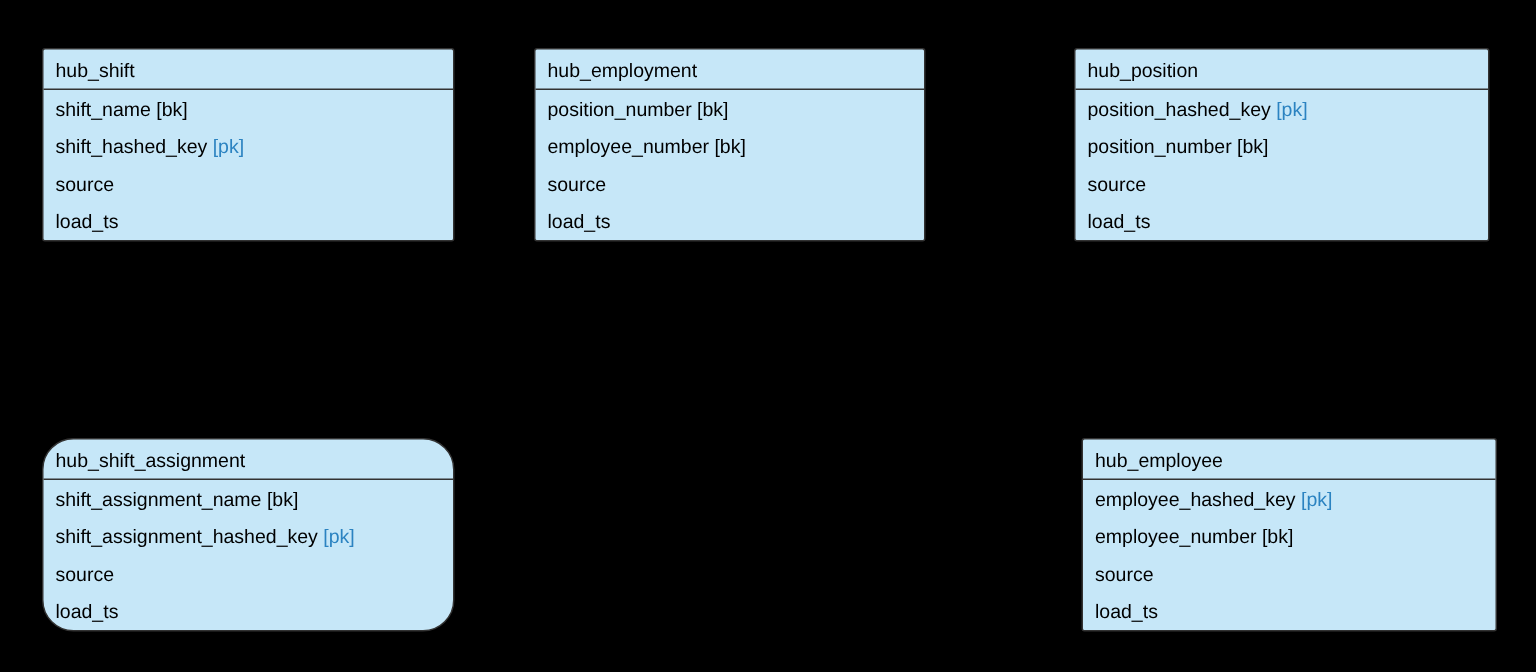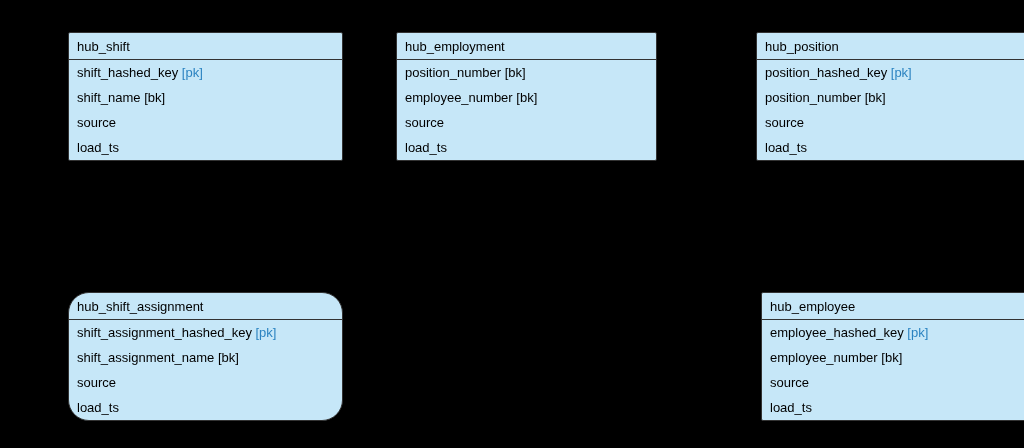--- a/index.html
+++ b/index.html
@@ -9,21 +9,20 @@
     overflow: hidden;
     font-family: "Liberation Sans", sans-serif;
   }
   body {
     background: var(--diagram-bg, #000000);
     position: relative;
   }
   .canvas {
     position: absolute;
     inset: 0;
-    margin-left: 40px;
   }
   .entity {
     position: absolute;
     background: var(--entity-fill, #c6e7f8);
     border: 1px solid var(--entity-border, #333333);
     border-radius: 2px;
     color: var(--text-color, #000000);
     font-size: 13px;
     box-shadow: 0 0 0 1px rgba(0,0,0,0.35);
   }
@@ -44,22 +43,22 @@
   }
   .tag-pk { color: var(--pk-color, #2b83c1); }
   .tag-bk { color: var(--text-color, #000000); }
 </style>
 </head>
 <body>
 
 <div class="canvas">
   <div class="entity" style="left:28px; top:32px; width:275px;">
       <div class="entity-header">hub_shift</div>
+      <div class="entity-row"><span>shift_name</span><span class="tag-bk"> [bk]</span></div>
       <div class="entity-row"><span>shift_hashed_key</span><span class="tag-pk"> [pk]</span></div>
-      <div class="entity-row"><span>shift_name</span><span class="tag-bk"> [bk]</span></div>
       <div class="entity-row"><span>source</span></div>
       <div class="entity-row"><span>load_ts</span></div>
     </div>
 
   <div class="entity" style="left:356px; top:32px; width:261px;">
       <div class="entity-header">hub_employment</div>
       <div class="entity-row"><span>position_number</span><span class="tag-bk"> [bk]</span></div>
       <div class="entity-row"><span>employee_number</span><span class="tag-bk"> [bk]</span></div>
       <div class="entity-row"><span>source</span></div>
       <div class="entity-row"><span>load_ts</span></div>
@@ -68,22 +67,22 @@
   <div class="entity" style="left:716px; top:32px; width:277px;">
       <div class="entity-header">hub_position</div>
       <div class="entity-row"><span>position_hashed_key</span><span class="tag-pk"> [pk]</span></div>
       <div class="entity-row"><span>position_number</span><span class="tag-bk"> [bk]</span></div>
       <div class="entity-row"><span>source</span></div>
       <div class="entity-row"><span>load_ts</span></div>
     </div>
 
   <div class="entity" style="left:28px; top:292px; width:275px;border-radius:21px;">
       <div class="entity-header">hub_shift_assignment</div>
+      <div class="entity-row"><span>shift_assignment_name</span><span class="tag-bk"> [bk]</span></div>
       <div class="entity-row"><span>shift_assignment_hashed_key</span><span class="tag-pk"> [pk]</span></div>
-      <div class="entity-row"><span>shift_assignment_name</span><span class="tag-bk"> [bk]</span></div>
       <div class="entity-row"><span>source</span></div>
       <div class="entity-row"><span>load_ts</span></div>
     </div>
 
   <div class="entity" style="left:721px; top:292px; width:277px;">
       <div class="entity-header">hub_employee</div>
       <div class="entity-row"><span>employee_hashed_key</span><span class="tag-pk"> [pk]</span></div>
       <div class="entity-row"><span>employee_number</span><span class="tag-bk"> [bk]</span></div>
       <div class="entity-row"><span>source</span></div>
       <div class="entity-row"><span>load_ts</span></div>

